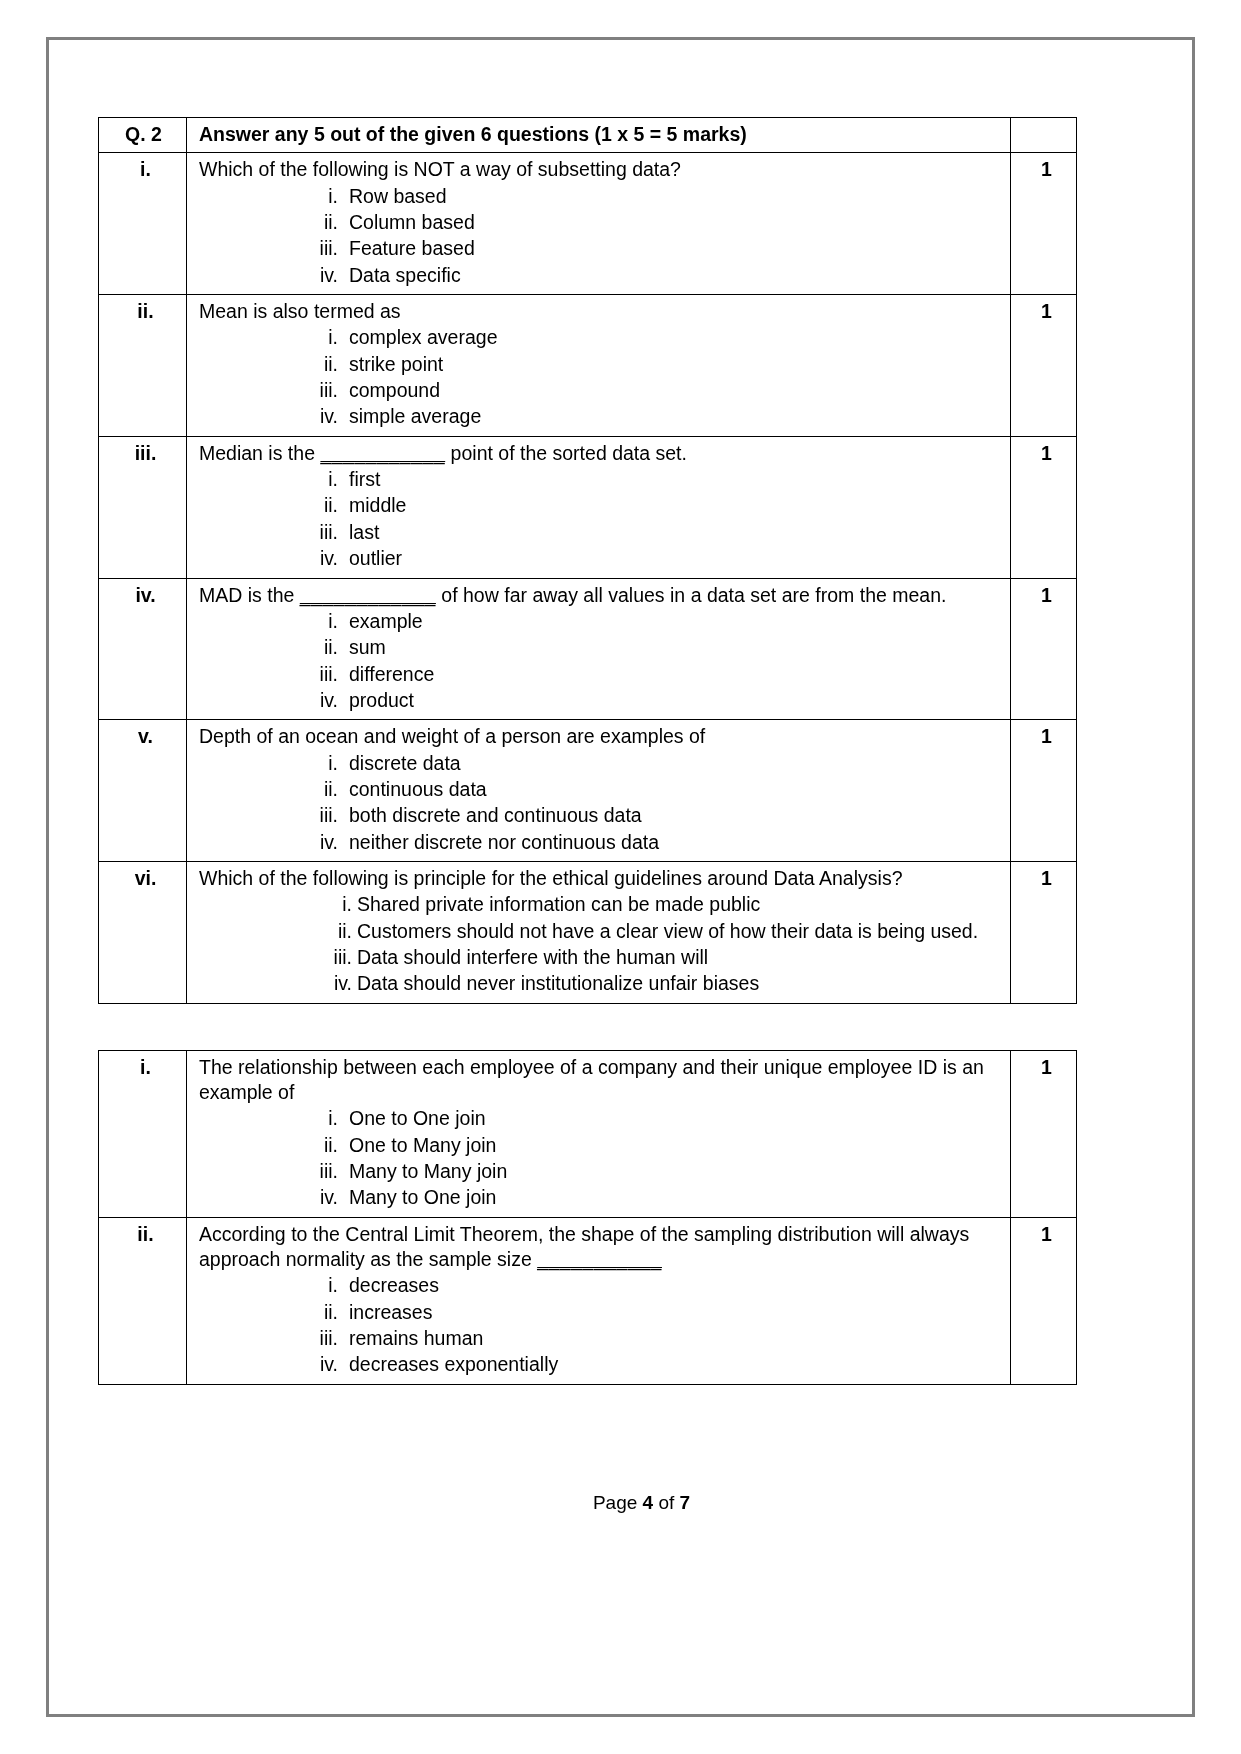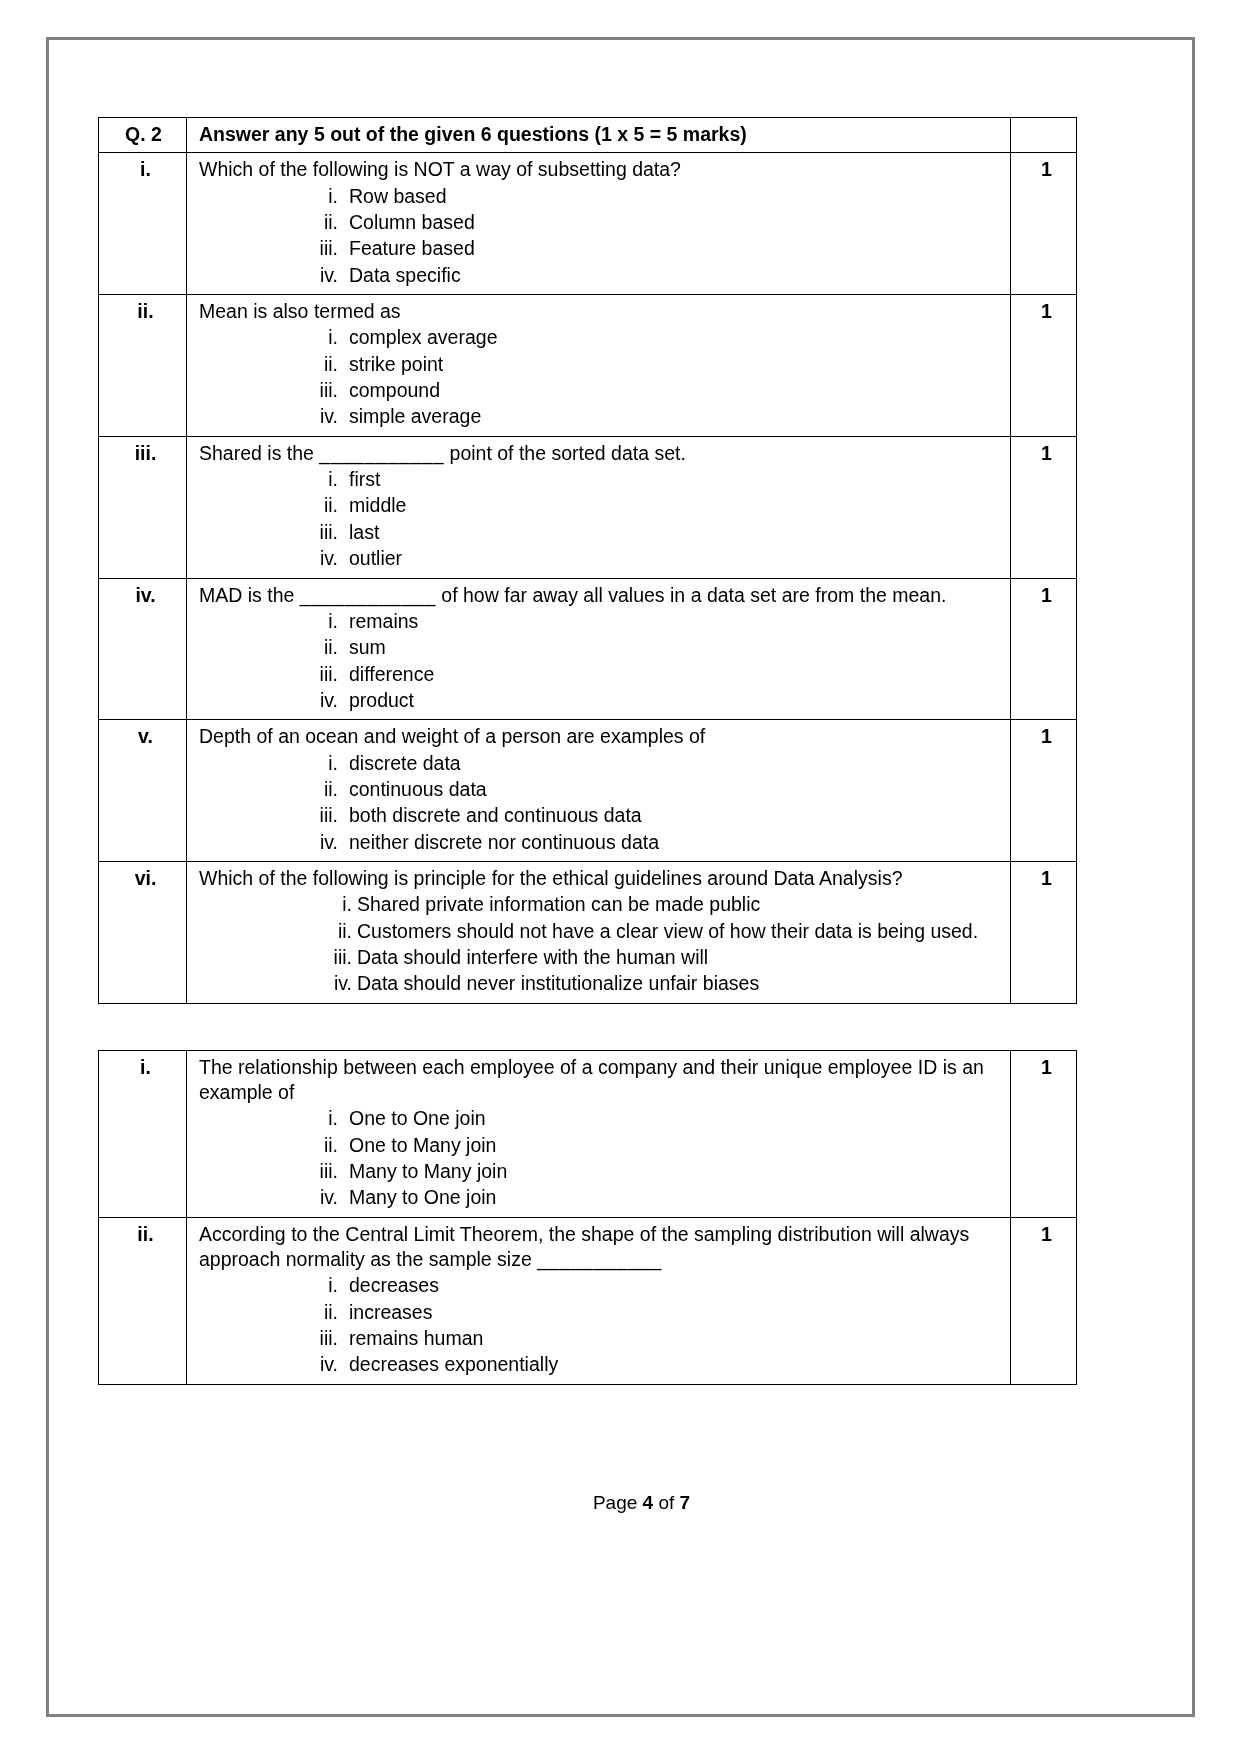--- a/index.html
+++ b/index.html
@@ -62,21 +62,21 @@
   td.body { padding-left: 10px; padding-right: 8px; margin-top: 8px; }
 
   .hdr-label {
     font-weight: bold;
     text-align: center;
     padding-left: 8px !important;
   }
   .hdr-text { font-weight: bold; }
 
   .stem { display: block; }
-  .blank { letter-spacing: 0.5px; }
+  .blank { text-decoration: underline; letter-spacing: 0.5px; }
 
   ol.opts {
     list-style: none;
     margin: 1px 0 0 0;
     padding: 0;
   }
   ol.opts > li {
     display: flex;
     align-items: flex-start;
     margin: 0 0 1px 0;
@@ -177,21 +177,21 @@
                       <span class="rn">iv.</span>
                       <span class="ot">simple average</span>
                     </li>
                   </ol>
                 </td>
                 <td class="marks">1</td>
               </tr>
               <tr>
                 <td class="num">iii.</td>
                 <td class="body">
-                  <span class="stem"><span>Shared is the </span><span class="blank">___________</span><span> point of the sorted data set.</span></span>
+                  <span class="stem"><span>Median is the </span><span class="blank">___________</span><span> point of the sorted data set.</span></span>
                   <ol class="opts">
                     <li>
                       <span class="rn">i.</span>
                       <span class="ot">first</span>
                     </li>
                     <li>
                       <span class="rn">ii.</span>
                       <span class="ot">middle</span>
                     </li>
                     <li>
@@ -206,21 +206,21 @@
                 </td>
                 <td class="marks">1</td>
               </tr>
               <tr>
                 <td class="num">iv.</td>
                 <td class="body">
                   <span class="stem"><span>MAD is the </span><span class="blank">____________</span><span> of how far away all values in a data set are from the mean.</span></span>
                   <ol class="opts">
                     <li>
                       <span class="rn">i.</span>
-                      <span class="ot">remains</span>
+                      <span class="ot">example</span>
                     </li>
                     <li>
                       <span class="rn">ii.</span>
                       <span class="ot">sum</span>
                     </li>
                     <li>
                       <span class="rn">iii.</span>
                       <span class="ot">difference</span>
                     </li>
                     <li>

